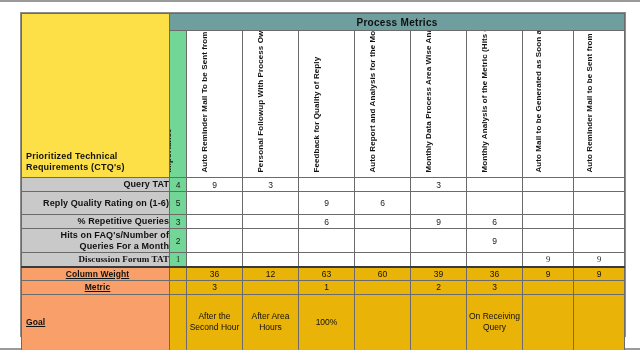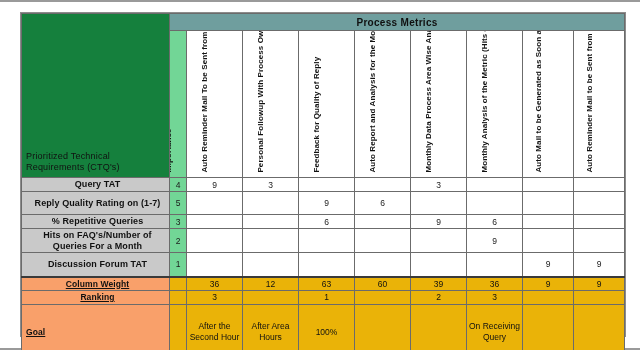--- a/index.html
+++ b/index.html
@@ -32,25 +32,25 @@
   table.qfd td{
     border:1px solid #6b6b6b;
     padding:0;
     vertical-align:middle;
     box-sizing:border-box;
     overflow:hidden;
   }
 
   
   .corner{
-    background:#15803d;
+    background:#fde047;
     border:1px solid #6b6b6b;
     vertical-align:bottom !important;
     padding:0 0 4px 4px !important;
-    font-weight:normal;
+    font-weight:bold;
     font-size:9px;
     line-height:11px;
     letter-spacing:.2px;
   }
   .process-metrics{
     background:#6f9e9e;
     height:17px;
     text-align:center;
     font-weight:bold;
     font-size:10px;
@@ -82,40 +82,40 @@
   .vhead.imp{ background:#72d696; }
   .vhead.imp .rot{ font-weight:bold; }
 
   
   .rowlabel{
     background:#c9c9c9;
     font-weight:bold;
     font-size:9px;
     line-height:10.5px;
     padding:1px 0 1px 4px !important;
-    text-align:center;
+    text-align:right;
     letter-spacing:.1px;
   }
   .impcell{
     background:#72d696;
     text-align:center;
     font-size:8.5px;
     color:#1a1a1a;
   }
   .val{
     background:#ffffff;
     text-align:center;
     font-size:8.5px;
     color:#1a1a1a;
   }
   .r1{height:14px;}
   .r2{height:23px;}
   .r3{height:14px;}
   .r4{height:23px;}
-  .r5{height:24px;}
+  .r5{height:14px;font-family:Liberation Serif, serif;}
 
   
   .sum{ background:#f9a06a; }
   .sum .rowlabel{
     background:#f9a06a;
     font-weight:bold;
     text-decoration:underline;
   }
   .sum td{ background:#eab308; text-align:center; font-size:8.5px;}
   .rowweight{height:13px;}
@@ -195,21 +195,21 @@
         <td class="val">3</td>
         <td class="val"></td>
         <td class="val"></td>
         <td class="val">3</td>
         <td class="val"></td>
         <td class="val"></td>
         <td class="val"></td>
       </tr>
 
       <tr class="r2">
-        <td class="rowlabel">Reply Quality Rating on (1-7)</td>
+        <td class="rowlabel">Reply Quality Rating on (1-6)</td>
         <td class="impcell">5</td>
         <td class="val"></td>
         <td class="val"></td>
         <td class="val">9</td>
         <td class="val">6</td>
         <td class="val"></td>
         <td class="val"></td>
         <td class="val"></td>
         <td class="val"></td>
       </tr>
@@ -260,21 +260,21 @@
         <td class="thickline">12</td>
         <td class="thickline">63</td>
         <td class="thickline">60</td>
         <td class="thickline">39</td>
         <td class="thickline">36</td>
         <td class="thickline">9</td>
         <td class="thickline">9</td>
       </tr>
 
       <tr class="sum rowrank">
-        <td class="rowlabel">Ranking</td>
+        <td class="rowlabel">Metric</td>
         <td></td>
         <td>3</td>
         <td></td>
         <td>1</td>
         <td></td>
         <td>2</td>
         <td>3</td>
         <td></td>
         <td></td>
       </tr>

